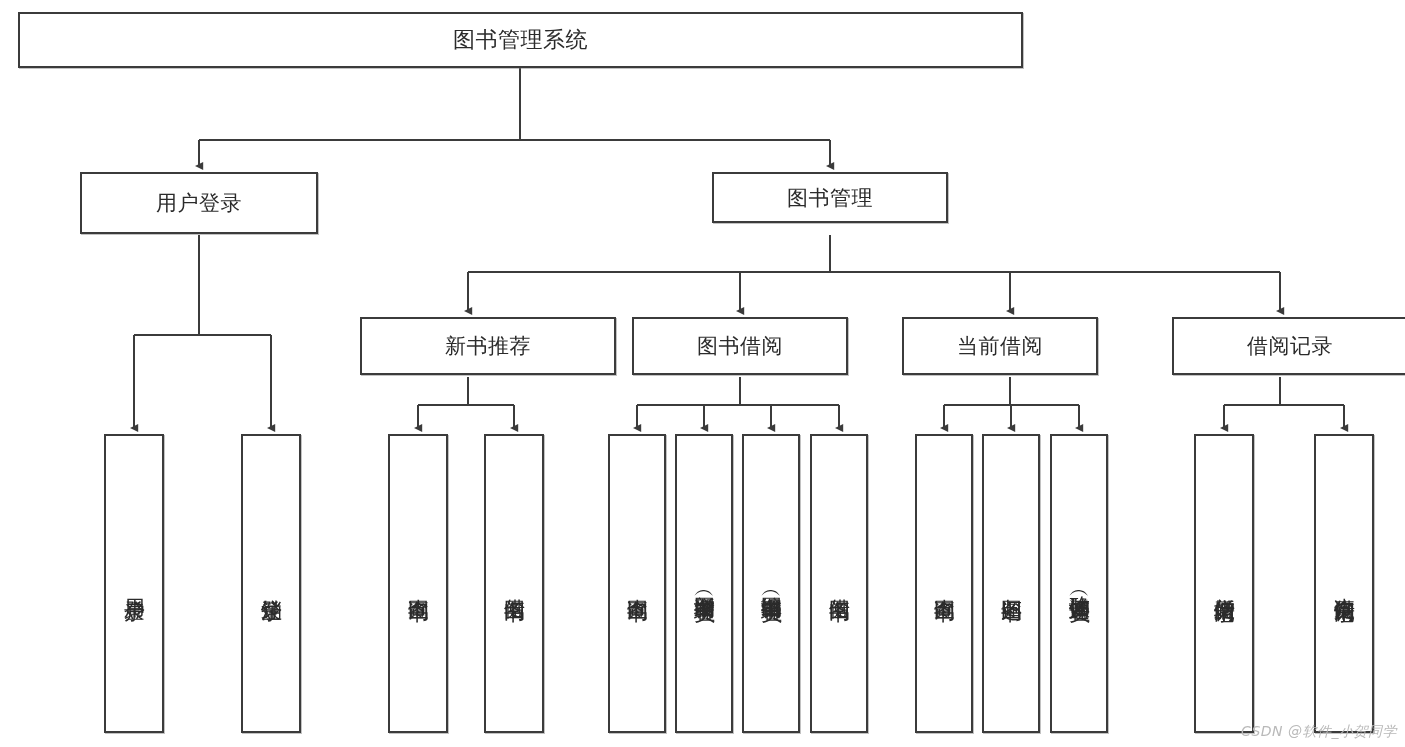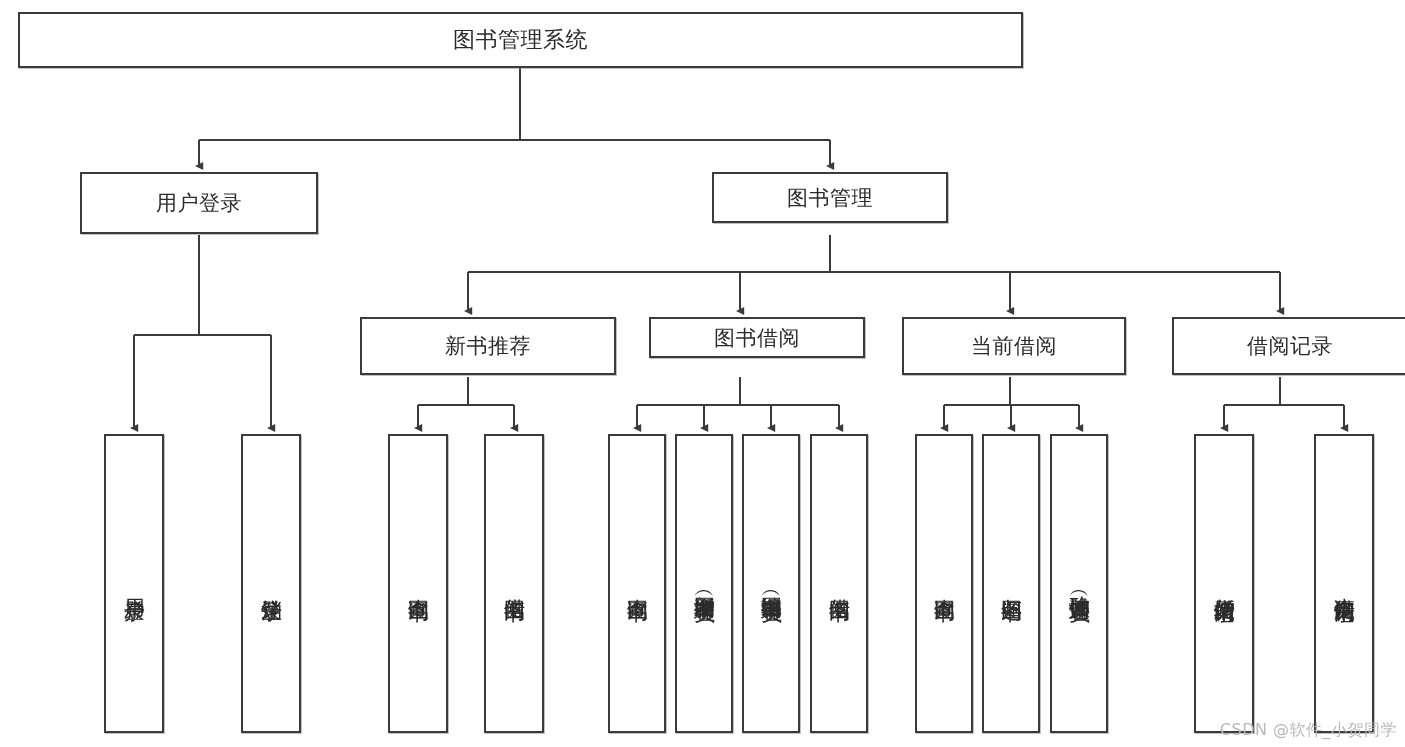--- a/index.html
+++ b/index.html
@@ -56,24 +56,25 @@
   }
   .node-v .label {
     writing-mode: vertical-rl;
     text-orientation: upright;
     display: block;
   }
   .watermark {
     position: absolute;
     right: 8px;
     bottom: 6px;
-    font-size: 16px;
+    font-size: 14px;
     color: #b9b9b9;
     white-space: nowrap;
     letter-spacing: 0.5px;
+    font-style: italic;
   }
 </style>
 </head>
 <body>
 
 <div id="diagram-root">
 
   <svg id="edges-layer" viewBox="0 0 1405 747" width="1405" height="747" xmlns="http://www.w3.org/2000/svg">
     <defs>
       <marker id="arrowhead" markerWidth="9" markerHeight="9" refX="4.5" refY="4.6" orient="auto" markerUnits="userSpaceOnUse">
@@ -134,24 +135,24 @@
   <div class="node node-h" style="left:80px; top:172px; width:238px; height:62px;">
     <span class="label">用户登录</span>
   </div>
   <div class="node node-h" style="left:712px; top:172px; width:236px; height:51px;">
     <span class="label">图书管理</span>
   </div>
 
   <div class="node node-h" style="left:360px; top:317px; width:256px; height:58px;">
     <span class="label">新书推荐</span>
   </div>
-  <div class="node node-h" style="left:632px; top:317px; width:216px; height:41px;margin-left:17px;">
+  <div class="node node-h" style="left:632px; top:317px; width:216px; height:58px;">
     <span class="label">图书借阅</span>
   </div>
-  <div class="node node-h" style="left:902px; top:317px; width:224px; height:58px;">
+  <div class="node node-h" style="left:902px; top:317px; width:196px; height:58px;">
     <span class="label">当前借阅</span>
   </div>
   <div class="node node-h" style="left:1172px; top:317px; width:236px; height:58px;">
     <span class="label">借阅记录</span>
   </div>
 
   <div class="node node-v" style="left:104px; top:434px; width:60px; height:299px;">
     <span class="label">用户登录</span>
   </div>
   <div class="node node-v" style="left:241px; top:434px; width:60px; height:299px;">

